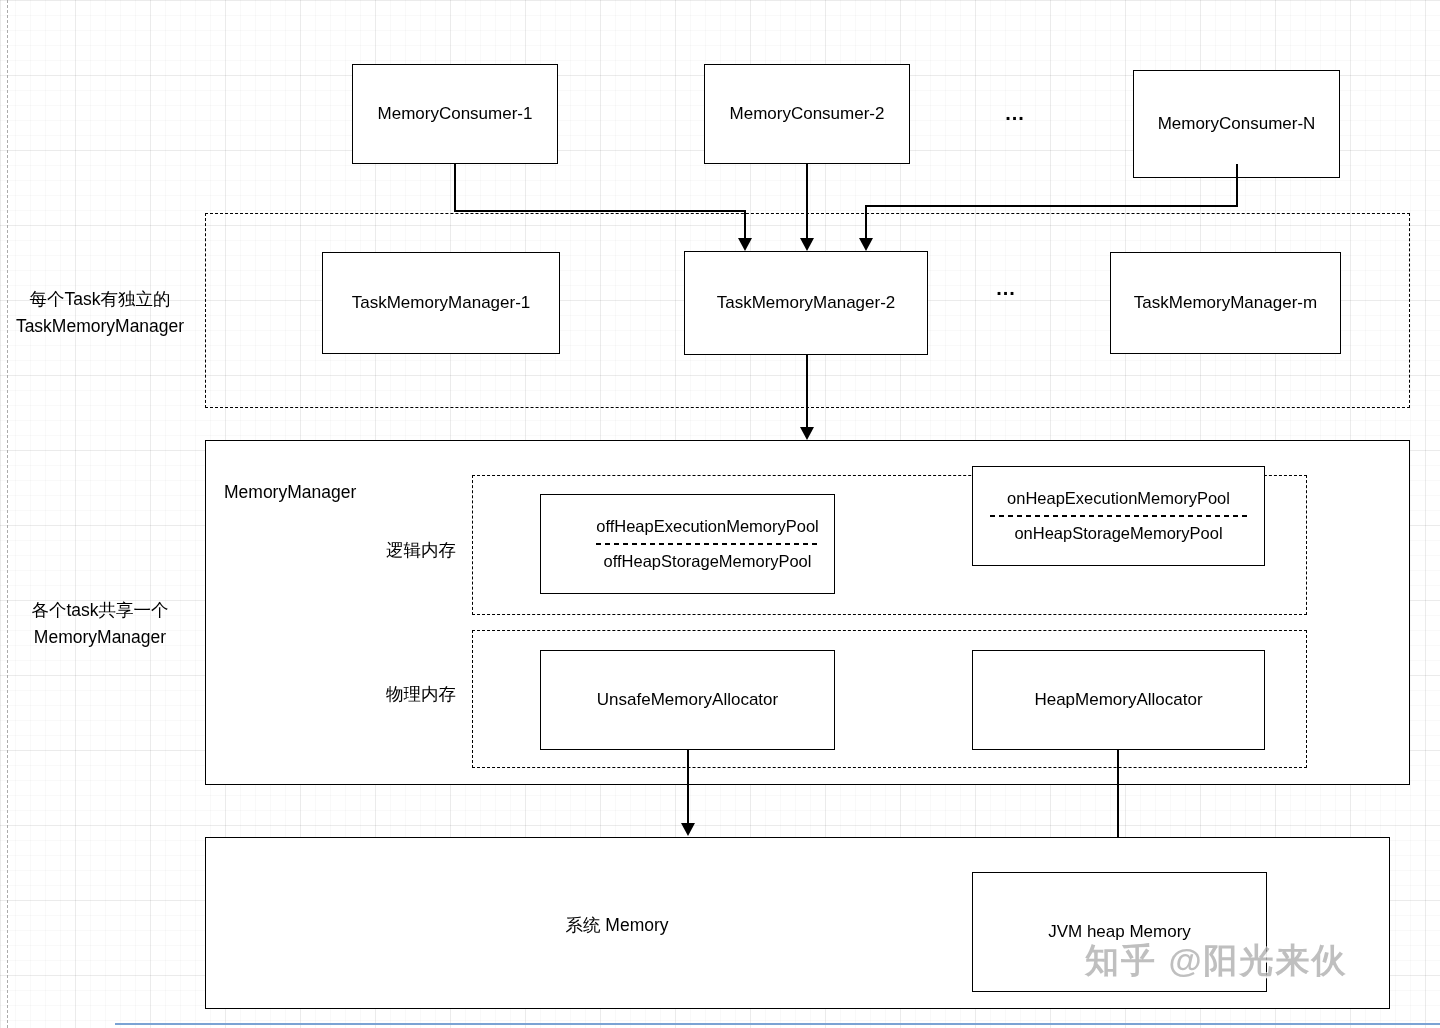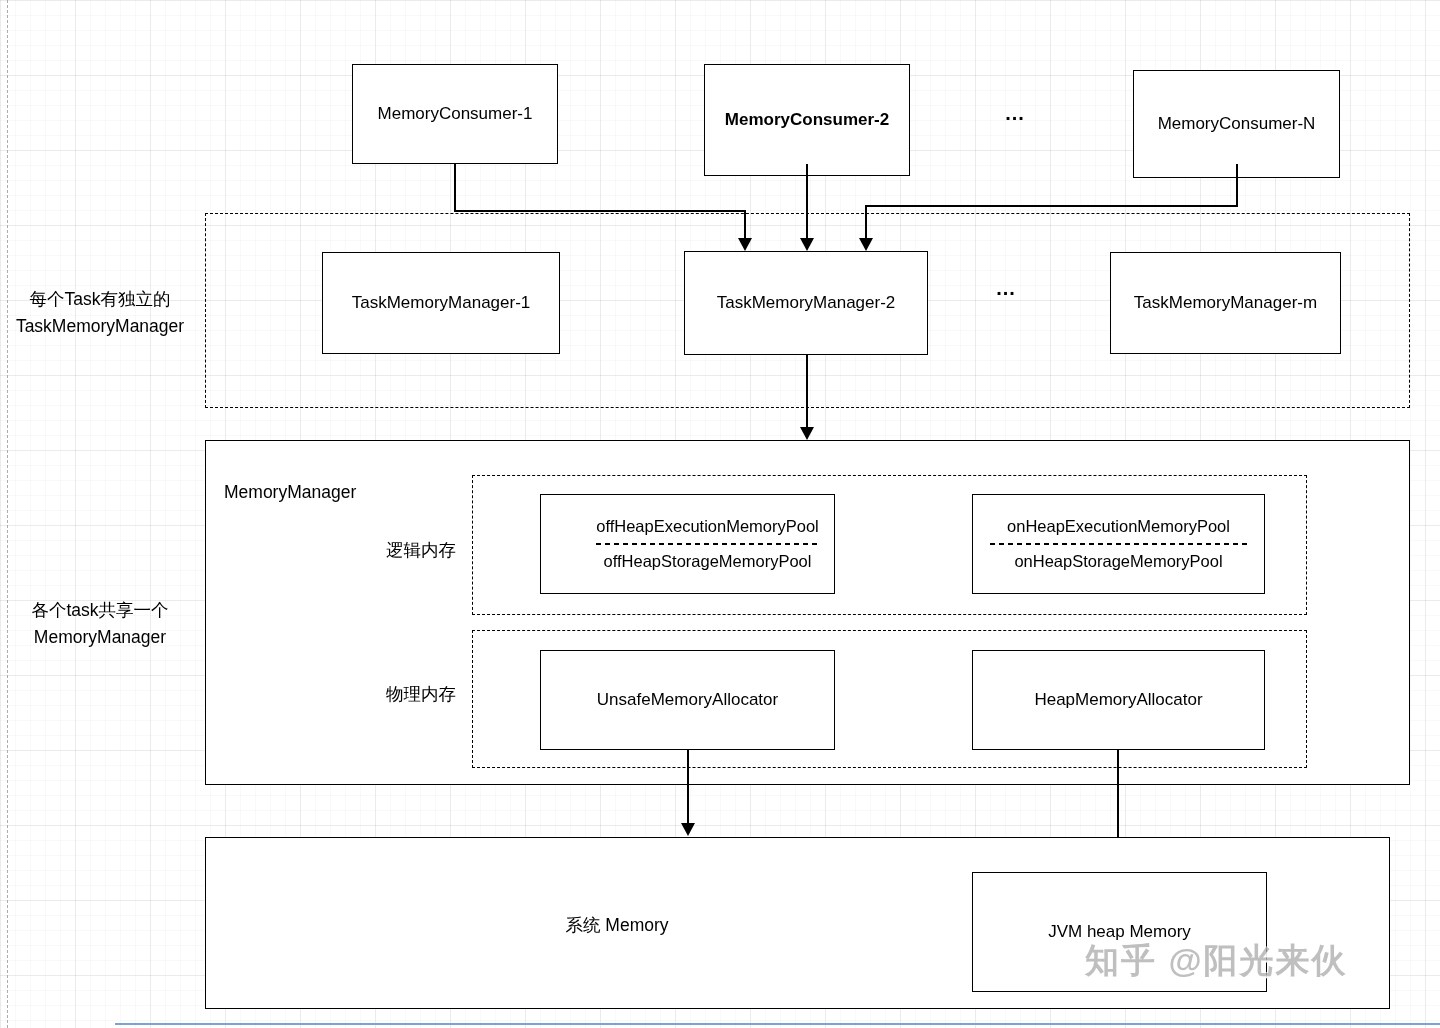--- a/index.html
+++ b/index.html
@@ -49,21 +49,21 @@
 <body>
 
 <div class="canvas">
 
   <div class="page-margin"></div>
   <div class="page-bottom-line"></div>
 
   <div class="box" style="left:352px; top:64px; width:206px; height:100px;">
     <span>MemoryConsumer-1</span>
   </div>
-  <div class="box" style="left:704px; top:64px; width:206px; height:112px;font-weight:bold;">
+  <div class="box" style="left:704px; top:64px; width:206px; height:100px;">
     <span>MemoryConsumer-2</span>
   </div>
   <div class="ellipsis" style="left:993px; top:102px;">...</div>
   <div class="box" style="left:1133px; top:70px; width:207px; height:108px;">
     <span>MemoryConsumer-N</span>
   </div>
 
   <div class="vline" style="left:454px; top:164px; height:48px;"></div>
   <div class="hline" style="left:454px; top:210px; width:292px;"></div>
   <div class="vline" style="left:744px; top:210px; height:29px;"></div>
@@ -108,21 +108,21 @@
 
   <div class="dashed-box" style="left:472px; top:475px; width:835px; height:140px;"></div>
   <div class="label label-right" style="left:356px; top:538px; width:100px;">逻辑内存</div>
 
   <div class="box pool-box" style="left:540px; top:494px; width:295px; height:100px;padding-left:40px;">
     <span>offHeapExecutionMemoryPool</span>
     <span class="dash-row"></span>
     <span>offHeapStorageMemoryPool</span>
   </div>
 
-  <div class="box pool-box" style="left:972px; top:494px; width:293px; height:100px;">
+  <div class="box pool-box" style="left:972px; top:466px; width:293px; height:100px;">
     <span>onHeapExecutionMemoryPool</span>
     <span class="dash-row"></span>
     <span>onHeapStorageMemoryPool</span>
   </div>
 
   <div class="dashed-box" style="left:472px; top:630px; width:835px; height:138px;"></div>
   <div class="label label-right" style="left:356px; top:682px; width:100px;">物理内存</div>
 
   <div class="box" style="left:540px; top:650px; width:295px; height:100px;">
     <span>UnsafeMemoryAllocator</span>

